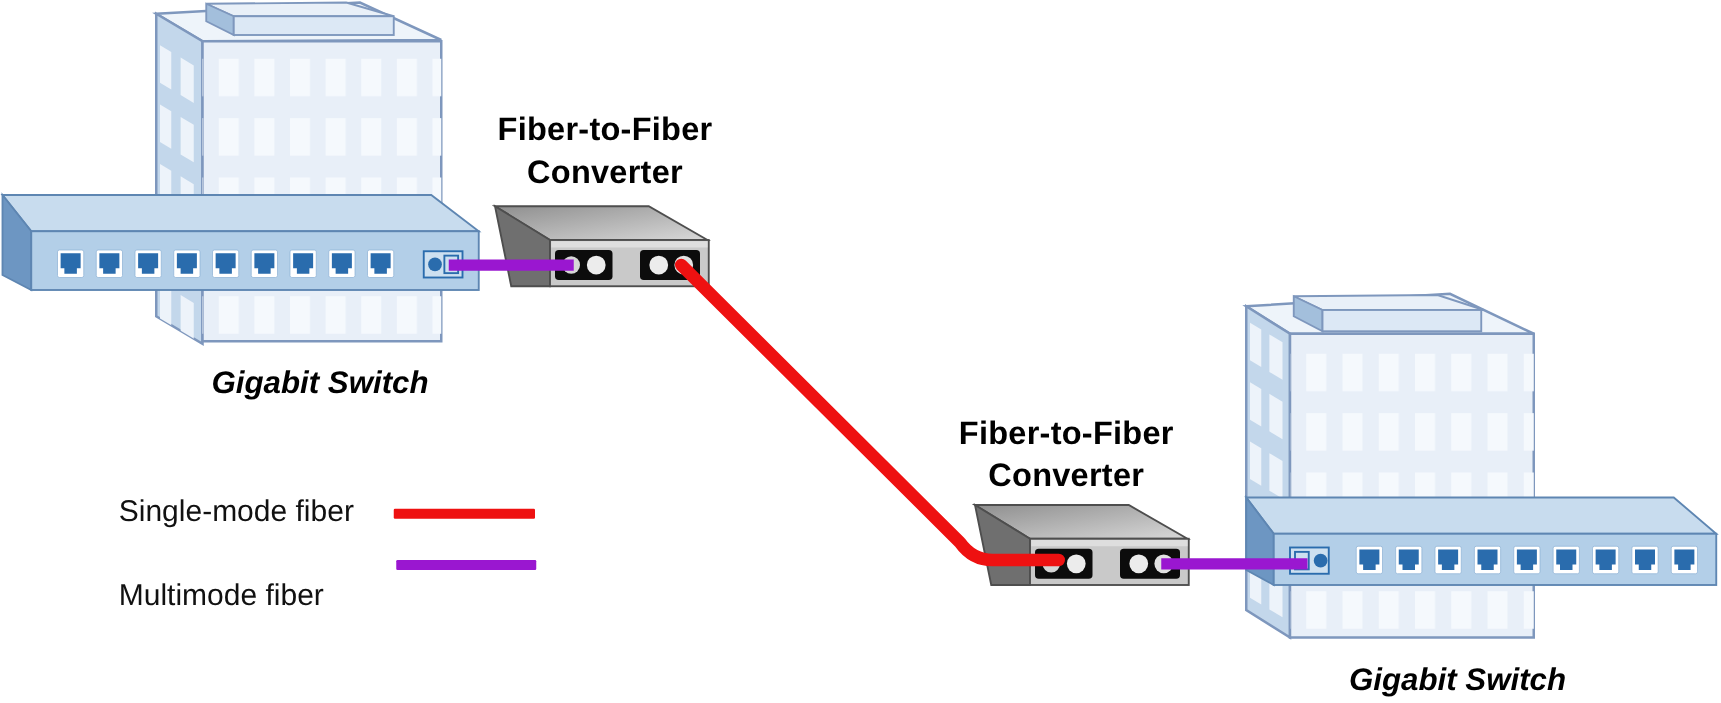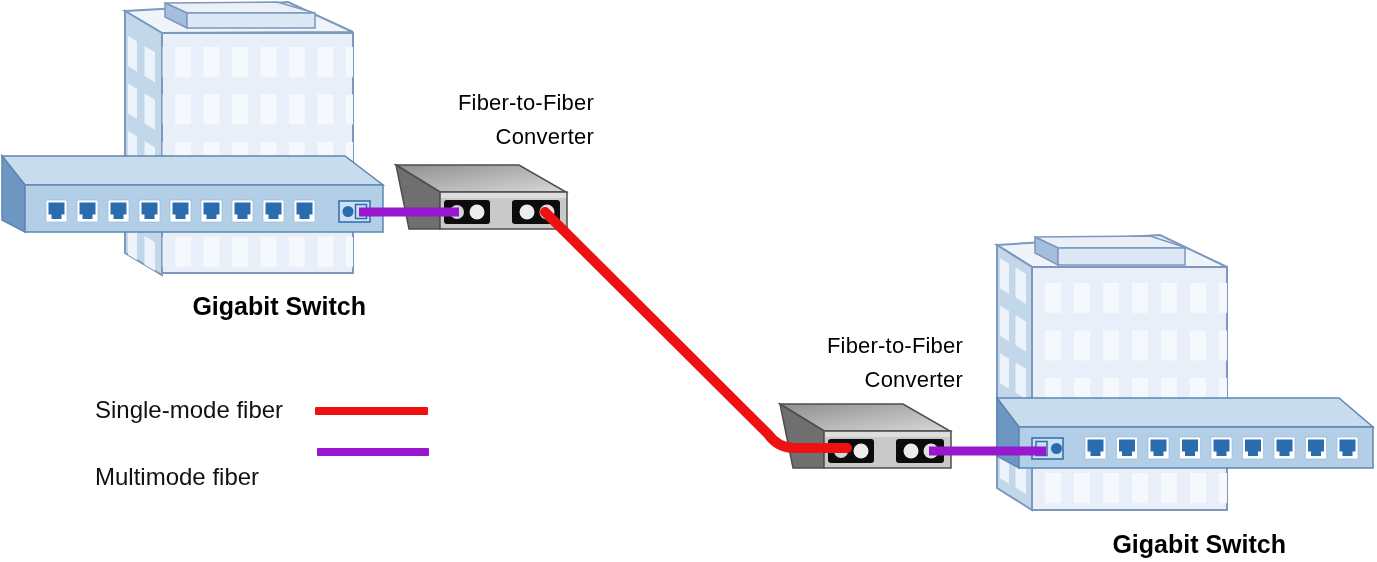--- a/index.html
+++ b/index.html
@@ -2,22 +2,22 @@
 <html><head>
 <meta charset="utf-8">
 <style>
   html,body{margin:0;padding:0;background:#ffffff;}
   .stage{
     position:relative;width:1377px;height:562px;background:#ffffff;overflow:hidden;
     font-family:"Liberation Sans","DejaVu Sans",sans-serif;
   }
   .stage svg{position:absolute;left:0;top:0;}
   .lbl{position:absolute;color:#000;}
-  .title{font-weight:normal;font-size:22px;line-height:34px;text-align:right;letter-spacing:.2px;}
-  .device-label{font-weight:bold;font-size:25px;text-align:right;}
+  .title{font-weight:bold;font-size:26px;line-height:34px;text-align:center;letter-spacing:.2px;}
+  .device-label{font-weight:bold;font-style:italic;font-size:25px;text-align:center;}
   .legend-label{font-size:24px;line-height:28px;color:#111;}
   .legend-swatch{position:absolute;height:8px;border-radius:1px;}
 </style>
 </head>
 <body>
 
 <div class="stage">
 
 <svg width="1377" height="562" viewBox="0 0 1377 562">
   <defs>

